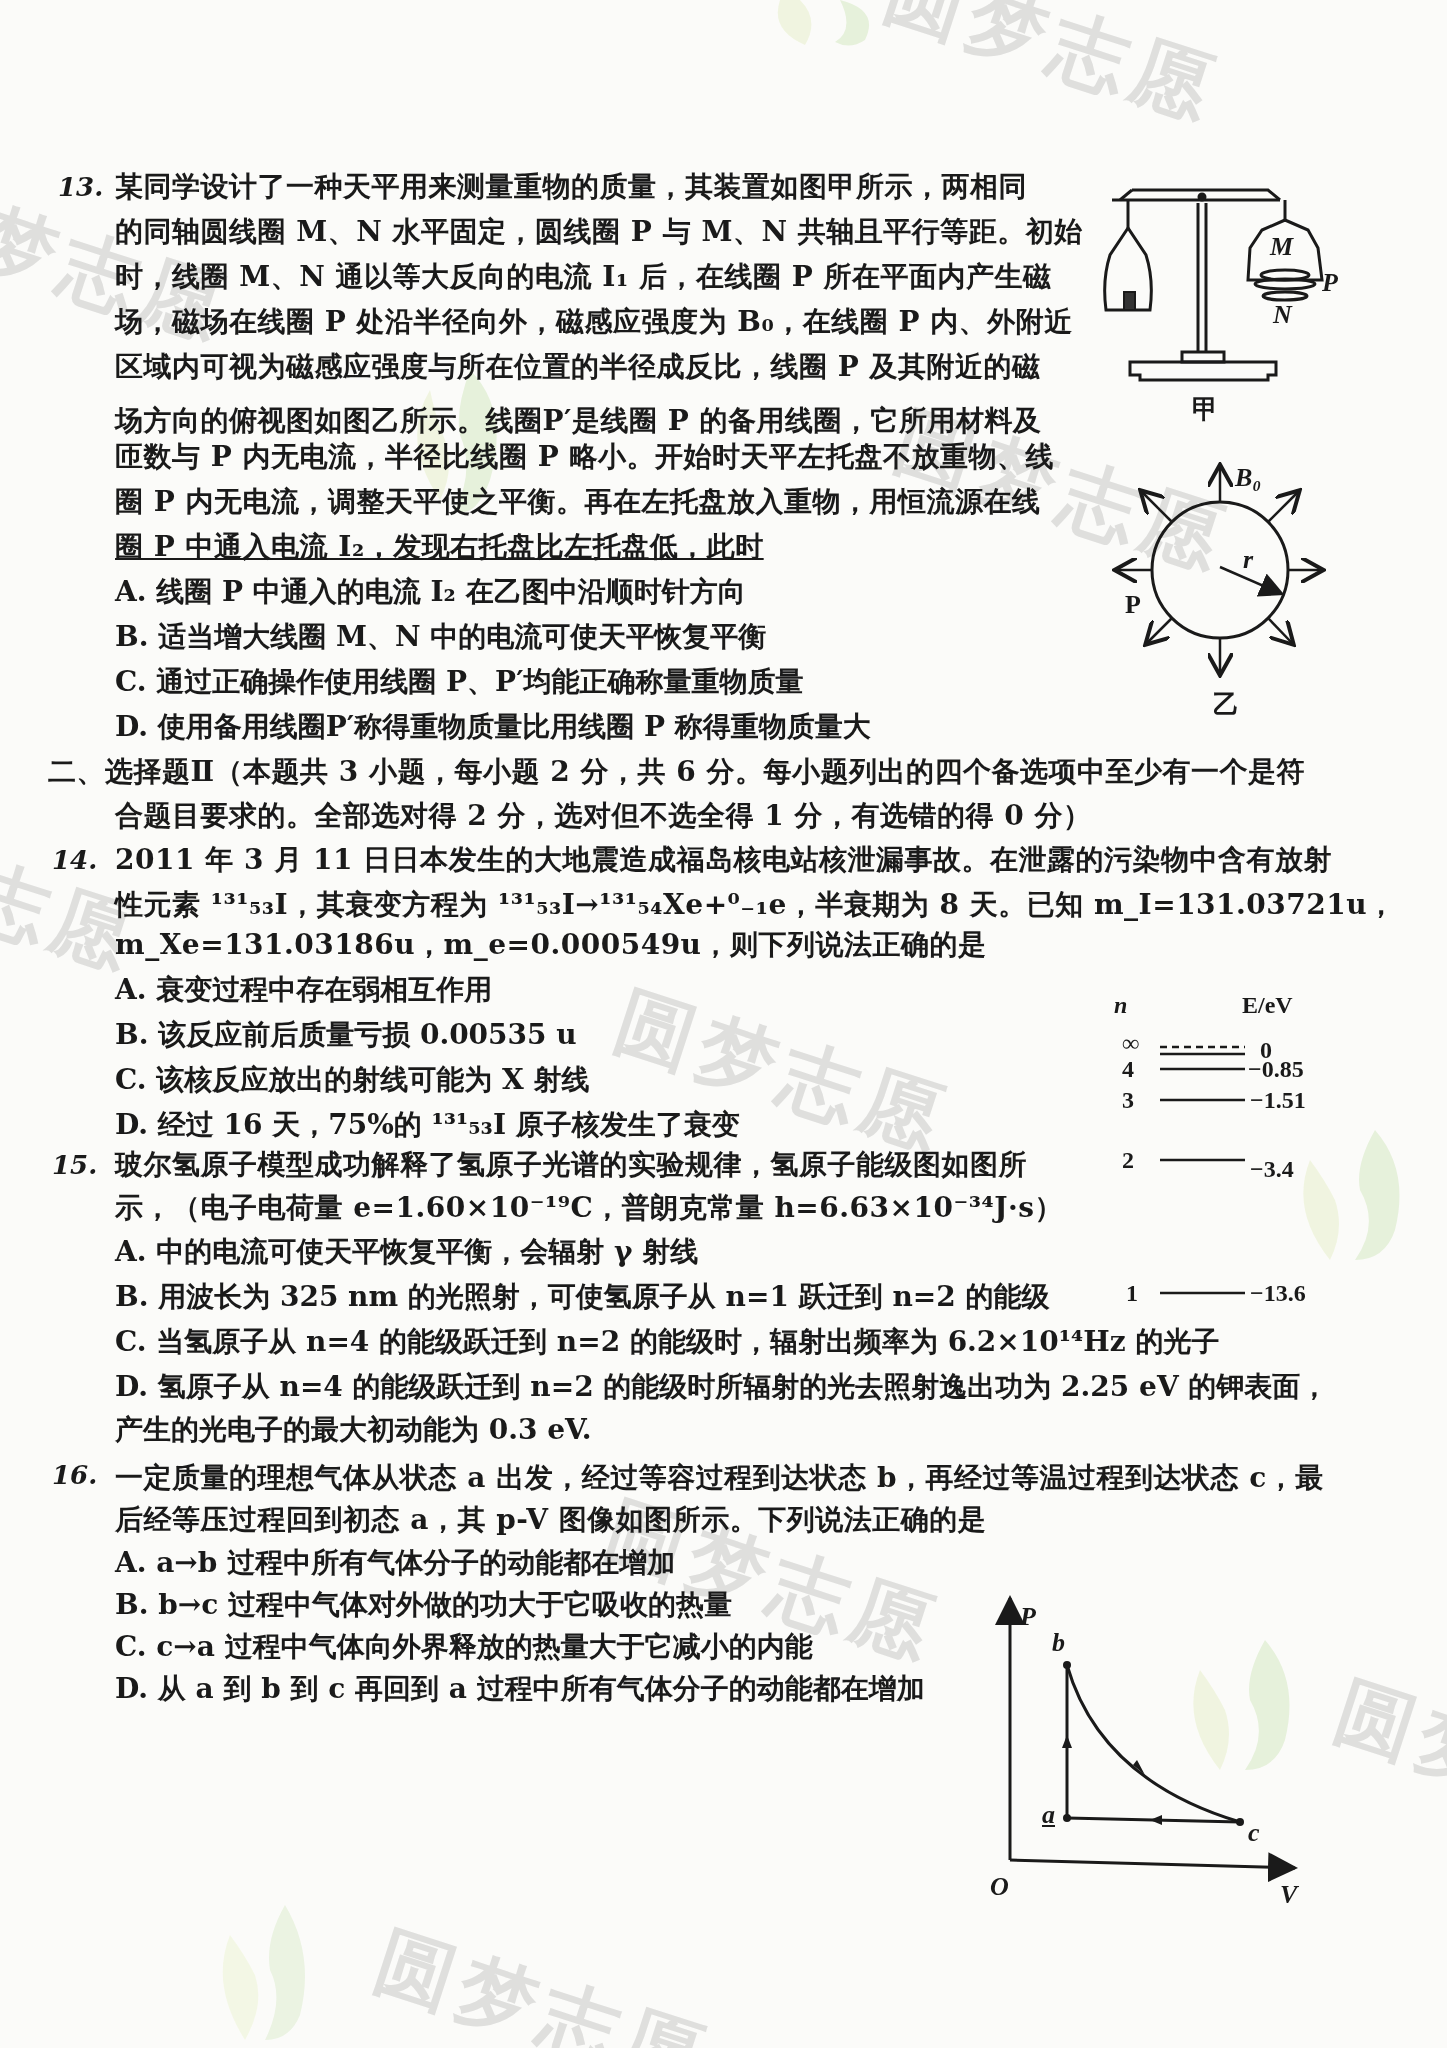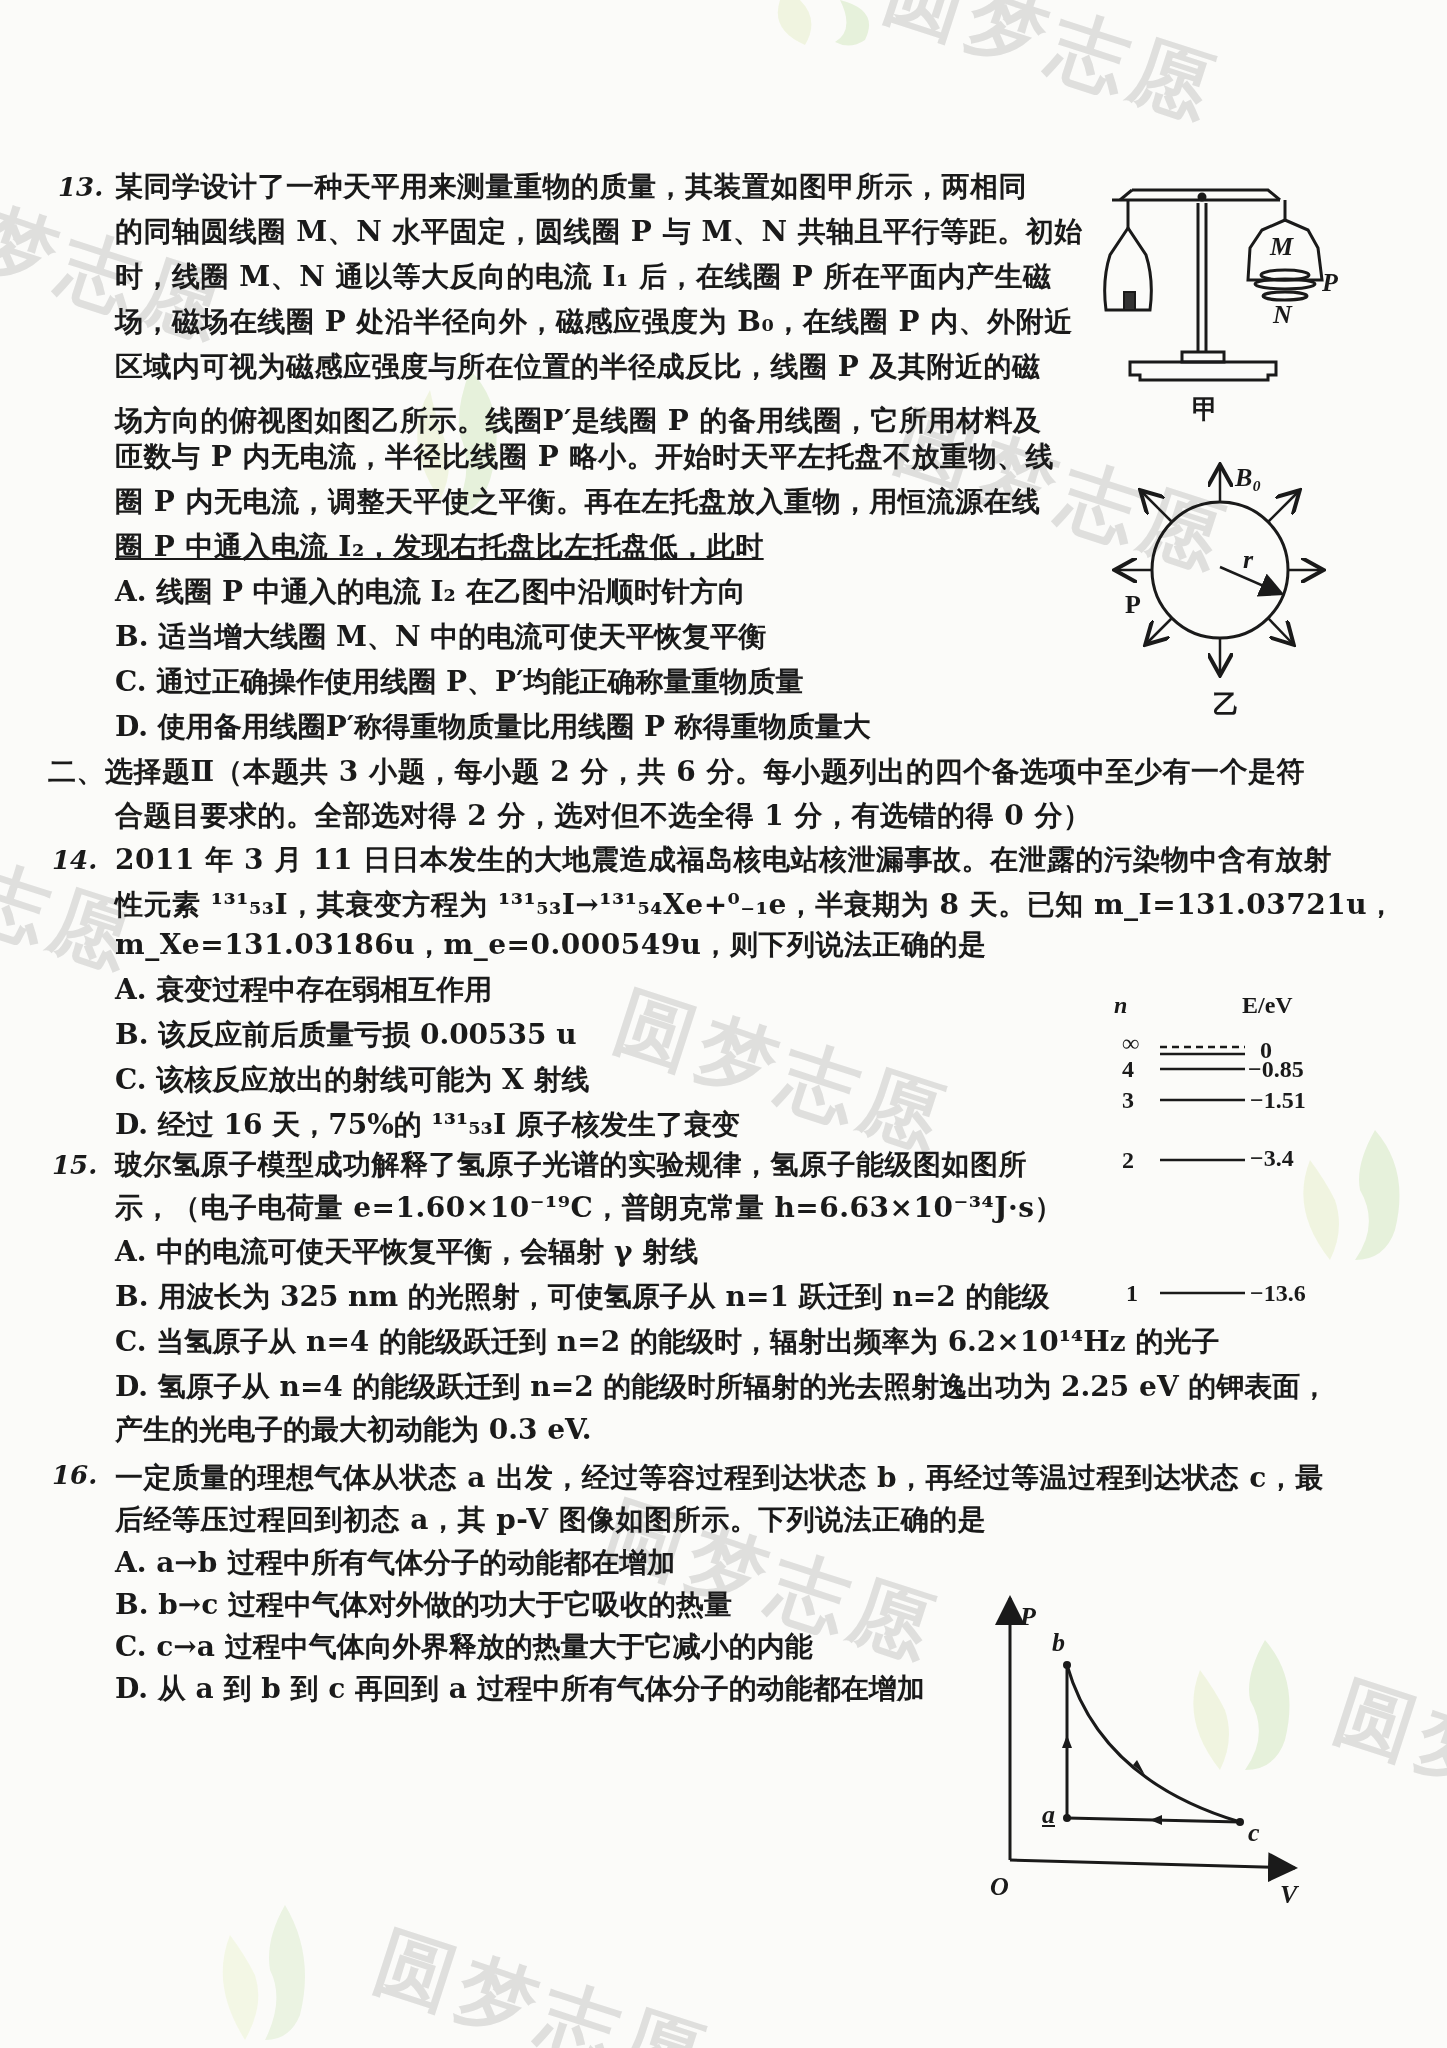--- a/index.html
+++ b/index.html
@@ -157,21 +157,21 @@
     <line x1="60" y1="170" x2="145" y2="170" stroke="#1a1a1a" stroke-width="2.5"></line>
     <line x1="60" y1="303" x2="145" y2="303" stroke="#1a1a1a" stroke-width="2.5"></line>
   </svg>
   <span class="elevel" style="left:22px; top:40px;">∞</span>
   <span class="elevel" style="left:160px; top:47px;">0</span>
   <span class="elevel" style="left:22px; top:66px;">4</span>
   <span class="elevel" style="left:148px; top:66px;">−0.85</span>
   <span class="elevel" style="left:22px; top:97px;">3</span>
   <span class="elevel" style="left:150px; top:97px;">−1.51</span>
   <span class="elevel" style="left:22px; top:157px;">2</span>
-  <span class="elevel" style="left:150px; top:155px;">−3.4</span>
+  <span class="elevel" style="left:150px; top:166px;">−3.4</span>
   <span class="elevel" style="left:26px; top:290px;">1</span>
   <span class="elevel" style="left:150px; top:290px;">−13.6</span>
 </div>
 
 <div class="num" style="left:52px; top:1145px;">15.</div>
 <div class="line" style="left:115px; top:1145px;">玻尔氢原子模型成功解释了氢原子光谱的实验规律，氢原子能级图如图所</div>
 <div class="line" style="left:115px; top:1188px;">示，（电子电荷量 e=1.60×10⁻¹⁹C，普朗克常量 h=6.63×10⁻³⁴J·s）</div>
 <div class="opt" style="left:115px; top:1232px;">A. 中的电流可使天平恢复平衡，会辐射 γ 射线</div>
 <div class="opt" style="left:115px; top:1277px;">B. 用波长为 325 nm 的光照射，可使氢原子从 n=1 跃迁到 n=2 的能级</div>
 <div class="opt" style="left:115px; top:1322px;">C. 当氢原子从 n=4 的能级跃迁到 n=2 的能级时，辐射出频率为 6.2×10¹⁴Hz 的光子</div>

